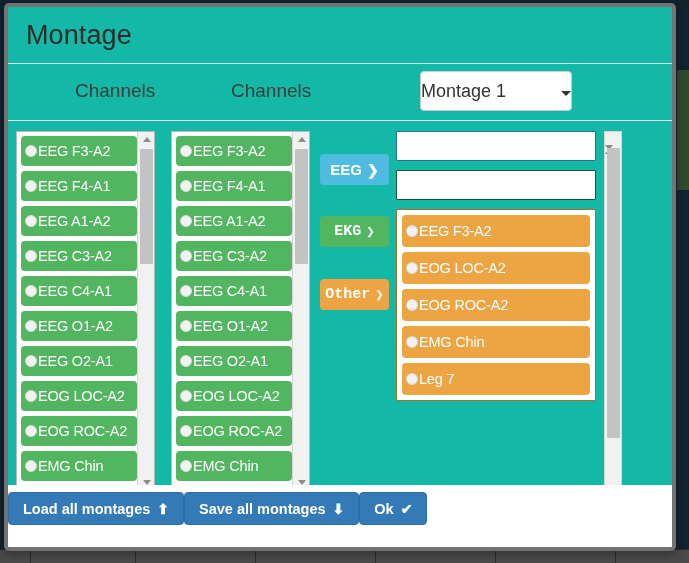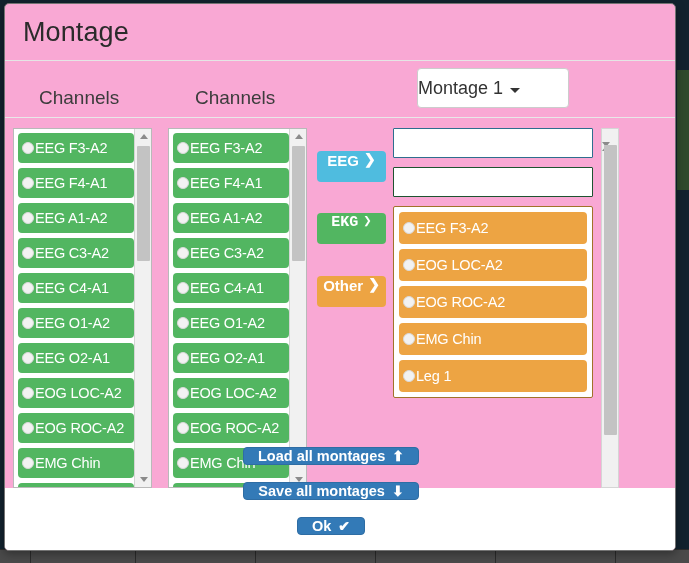--- a/index.html
+++ b/index.html
@@ -32,22 +32,22 @@
   }
   .backdrop .bottom-bar i {
     position: absolute; top: 0; bottom: 0; width: 1px; background: #2b2b2b;
   }
 
   
   .modal {
     position: absolute;
     left: 4px; top: 3px;
     width: 672px; height: 548px;
-    background: #f9a8d4;
-    border: 1px solid #737373;
+    background: #14b8a6;
+    border: 4px solid #737373;
     border-radius: 5px;
     box-shadow: 0 3px 10px rgba(0,0,0,.35);
     overflow: hidden;
   }
   .modal-header {
     height: 57px;
     border-bottom: 1px solid #e5e5e5;
     display: flex; align-items: center;
     padding: 0 18px;
   }
@@ -59,35 +59,36 @@
   }
 
   
   .col-head-row {
     height: 57px;
     border-bottom: 1px solid #e8e8e8;
     position: relative;
   }
   .col-head {
     position: absolute;
-    top: 26px;
+    top: 16px;
     font-size: 19px;
     color: #3c3c3c;
+    margin-left: 33px;
   }
   .col-head.c1 { left: 34px; }
   .col-head.c2 { left: 190px; }
 
   .montage-select {
     position: absolute;
     left: 412px; top: 7px;
     width: 152px; height: 40px;
     background: #fff;
     border: 1px solid #ccc;
     border-radius: 4px;
-    display: flex; align-items: center; justify-content: flex-start;
+    display: flex; align-items: center; justify-content: space-between;
     gap: 7px;
     cursor: pointer;
     font-size: 18px;
     color: #333;
   }
   .caret {
     width: 0; height: 0;
     border-left: 5px solid transparent;
     border-right: 5px solid transparent;
     border-top: 5px solid #333;
@@ -181,29 +182,29 @@
     width: 70px; height: 360px;
   }
   .mbtn {
     position: absolute;
     left: 0;
     width: 69px; height: 31px;
     border-radius: 4px;
     color: #fff;
     font-size: 15px;
     font-weight: bold;
-    display: flex; justify-content: center;
+    display: flex; align-items: center; justify-content: center;
     gap: 5px;
     cursor: pointer;
     border: none;
     font-family: "Liberation Sans", sans-serif;
   }
   .mbtn.eeg   { top: 23px;  background: #4fbcdf; }
   .mbtn.ekg   { top: 85px;  background: #52b661; font-family: Liberation Mono, monospace; }
-  .mbtn.other { top: 148px; background: #eda443; }
+  .mbtn.other { top: 148px; background: #eda443; font-family: Liberation Mono, monospace; }
   .mbtn.value { top: 241px; background: #21568b; }
   .mbtn.invert{ top: 303px; background: #4fbcdf; }
 
   .chev {
     font-size: 14px;
     font-weight: bold;
     line-height: 1;
   }
   .sq-icon {
     width: 12px; height: 12px;
@@ -250,24 +251,22 @@
   }
 
   
   .modal-footer {
     position: absolute;
     left: 0; right: 0; bottom: 0;
     height: 62px;
     background: #fff;
     display: flex;
     align-items: center;
-    justify-content: flex-end;
-    gap: 17px;
+    justify-content: flex-start;
     padding: 0 18px 15px 0;
-    flex-direction: column;
   }
   .fbtn {
     background: #337ab7;
     color: #fff;
     border: 1px solid #2e6da4;
     border-radius: 4px;
     height: 33px;
     padding: 0 14px;
     font-size: 14.5px;
     font-weight: bold;
@@ -458,21 +457,21 @@
             <div class="chip orange">
                 <span class="radio"></span>
                 <span>EOG ROC-A2</span>
               </div>
             <div class="chip orange">
                 <span class="radio"></span>
                 <span>EMG Chin</span>
               </div>
             <div class="chip orange">
                 <span class="radio"></span>
-                <span>Leg 1</span>
+                <span>Leg 7</span>
               </div>
           </div>
         </div>
         <div class="rp-scroll">
           <div class="arr up"><span class="tri-up"></span></div>
           <div class="thumb" style="top:16px;height:290px"></div>
           <div class="arr dn"><span class="tri-dn"></span></div>
         </div>
       </div>
 

